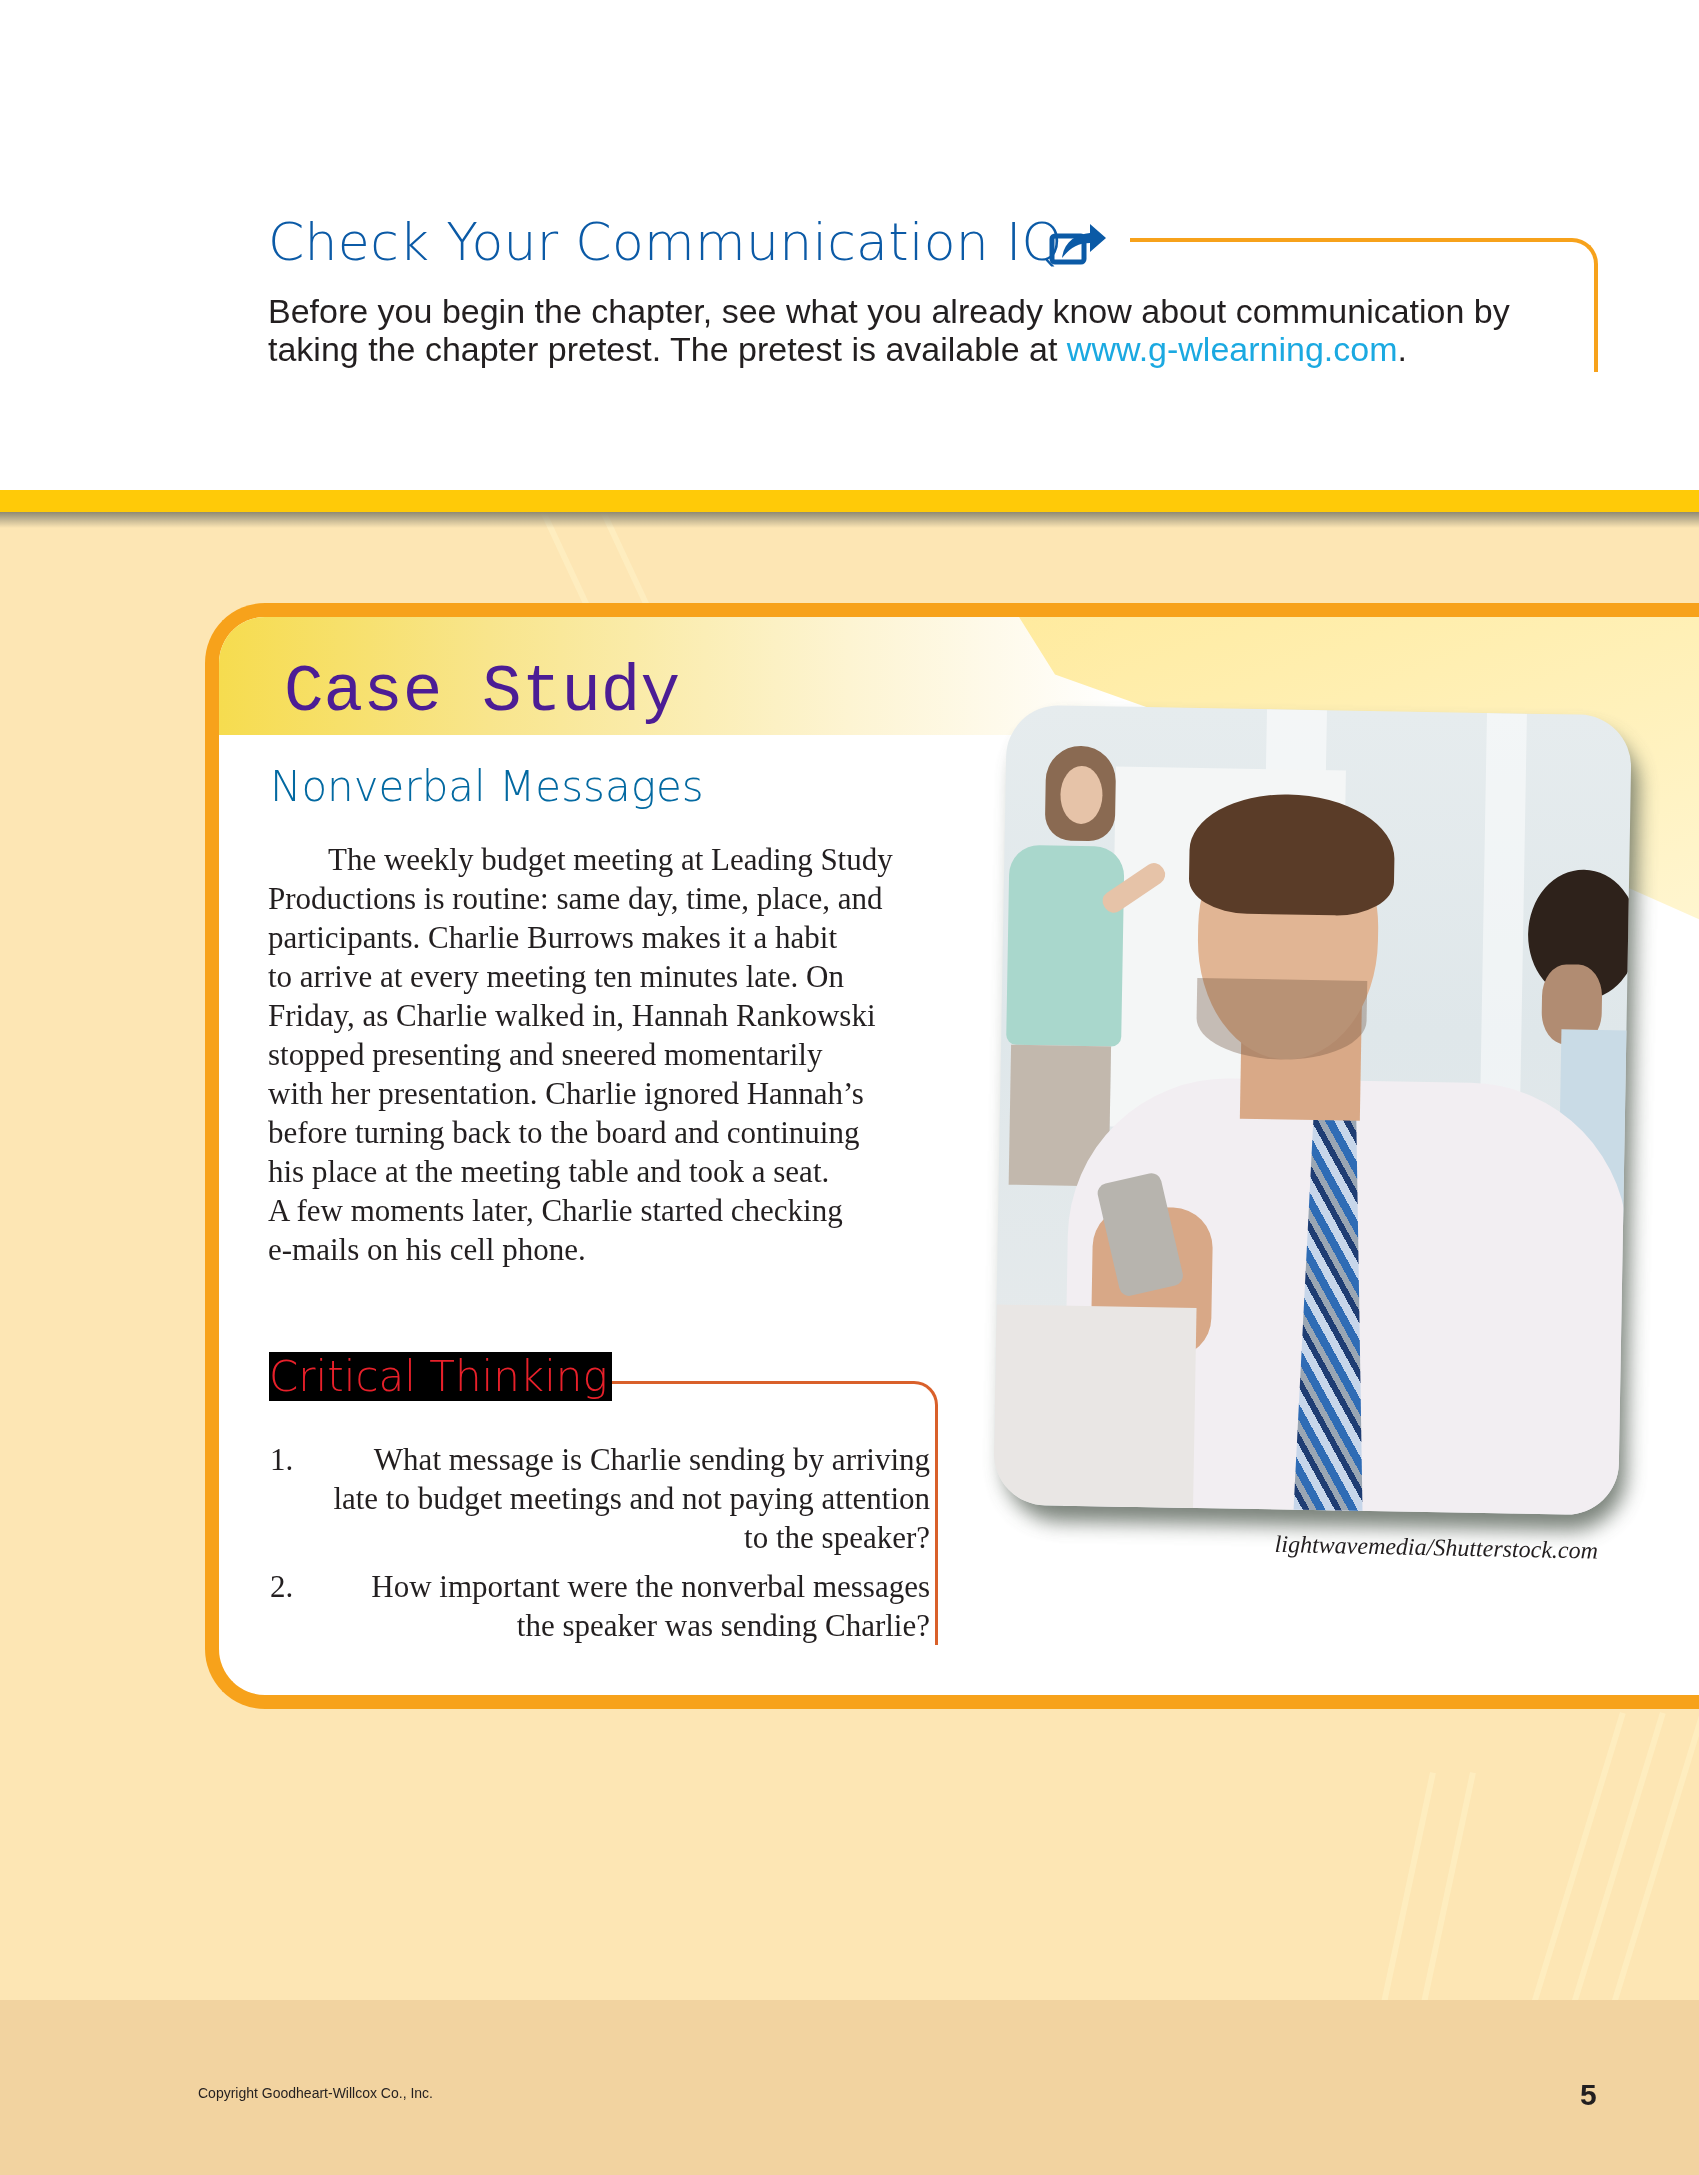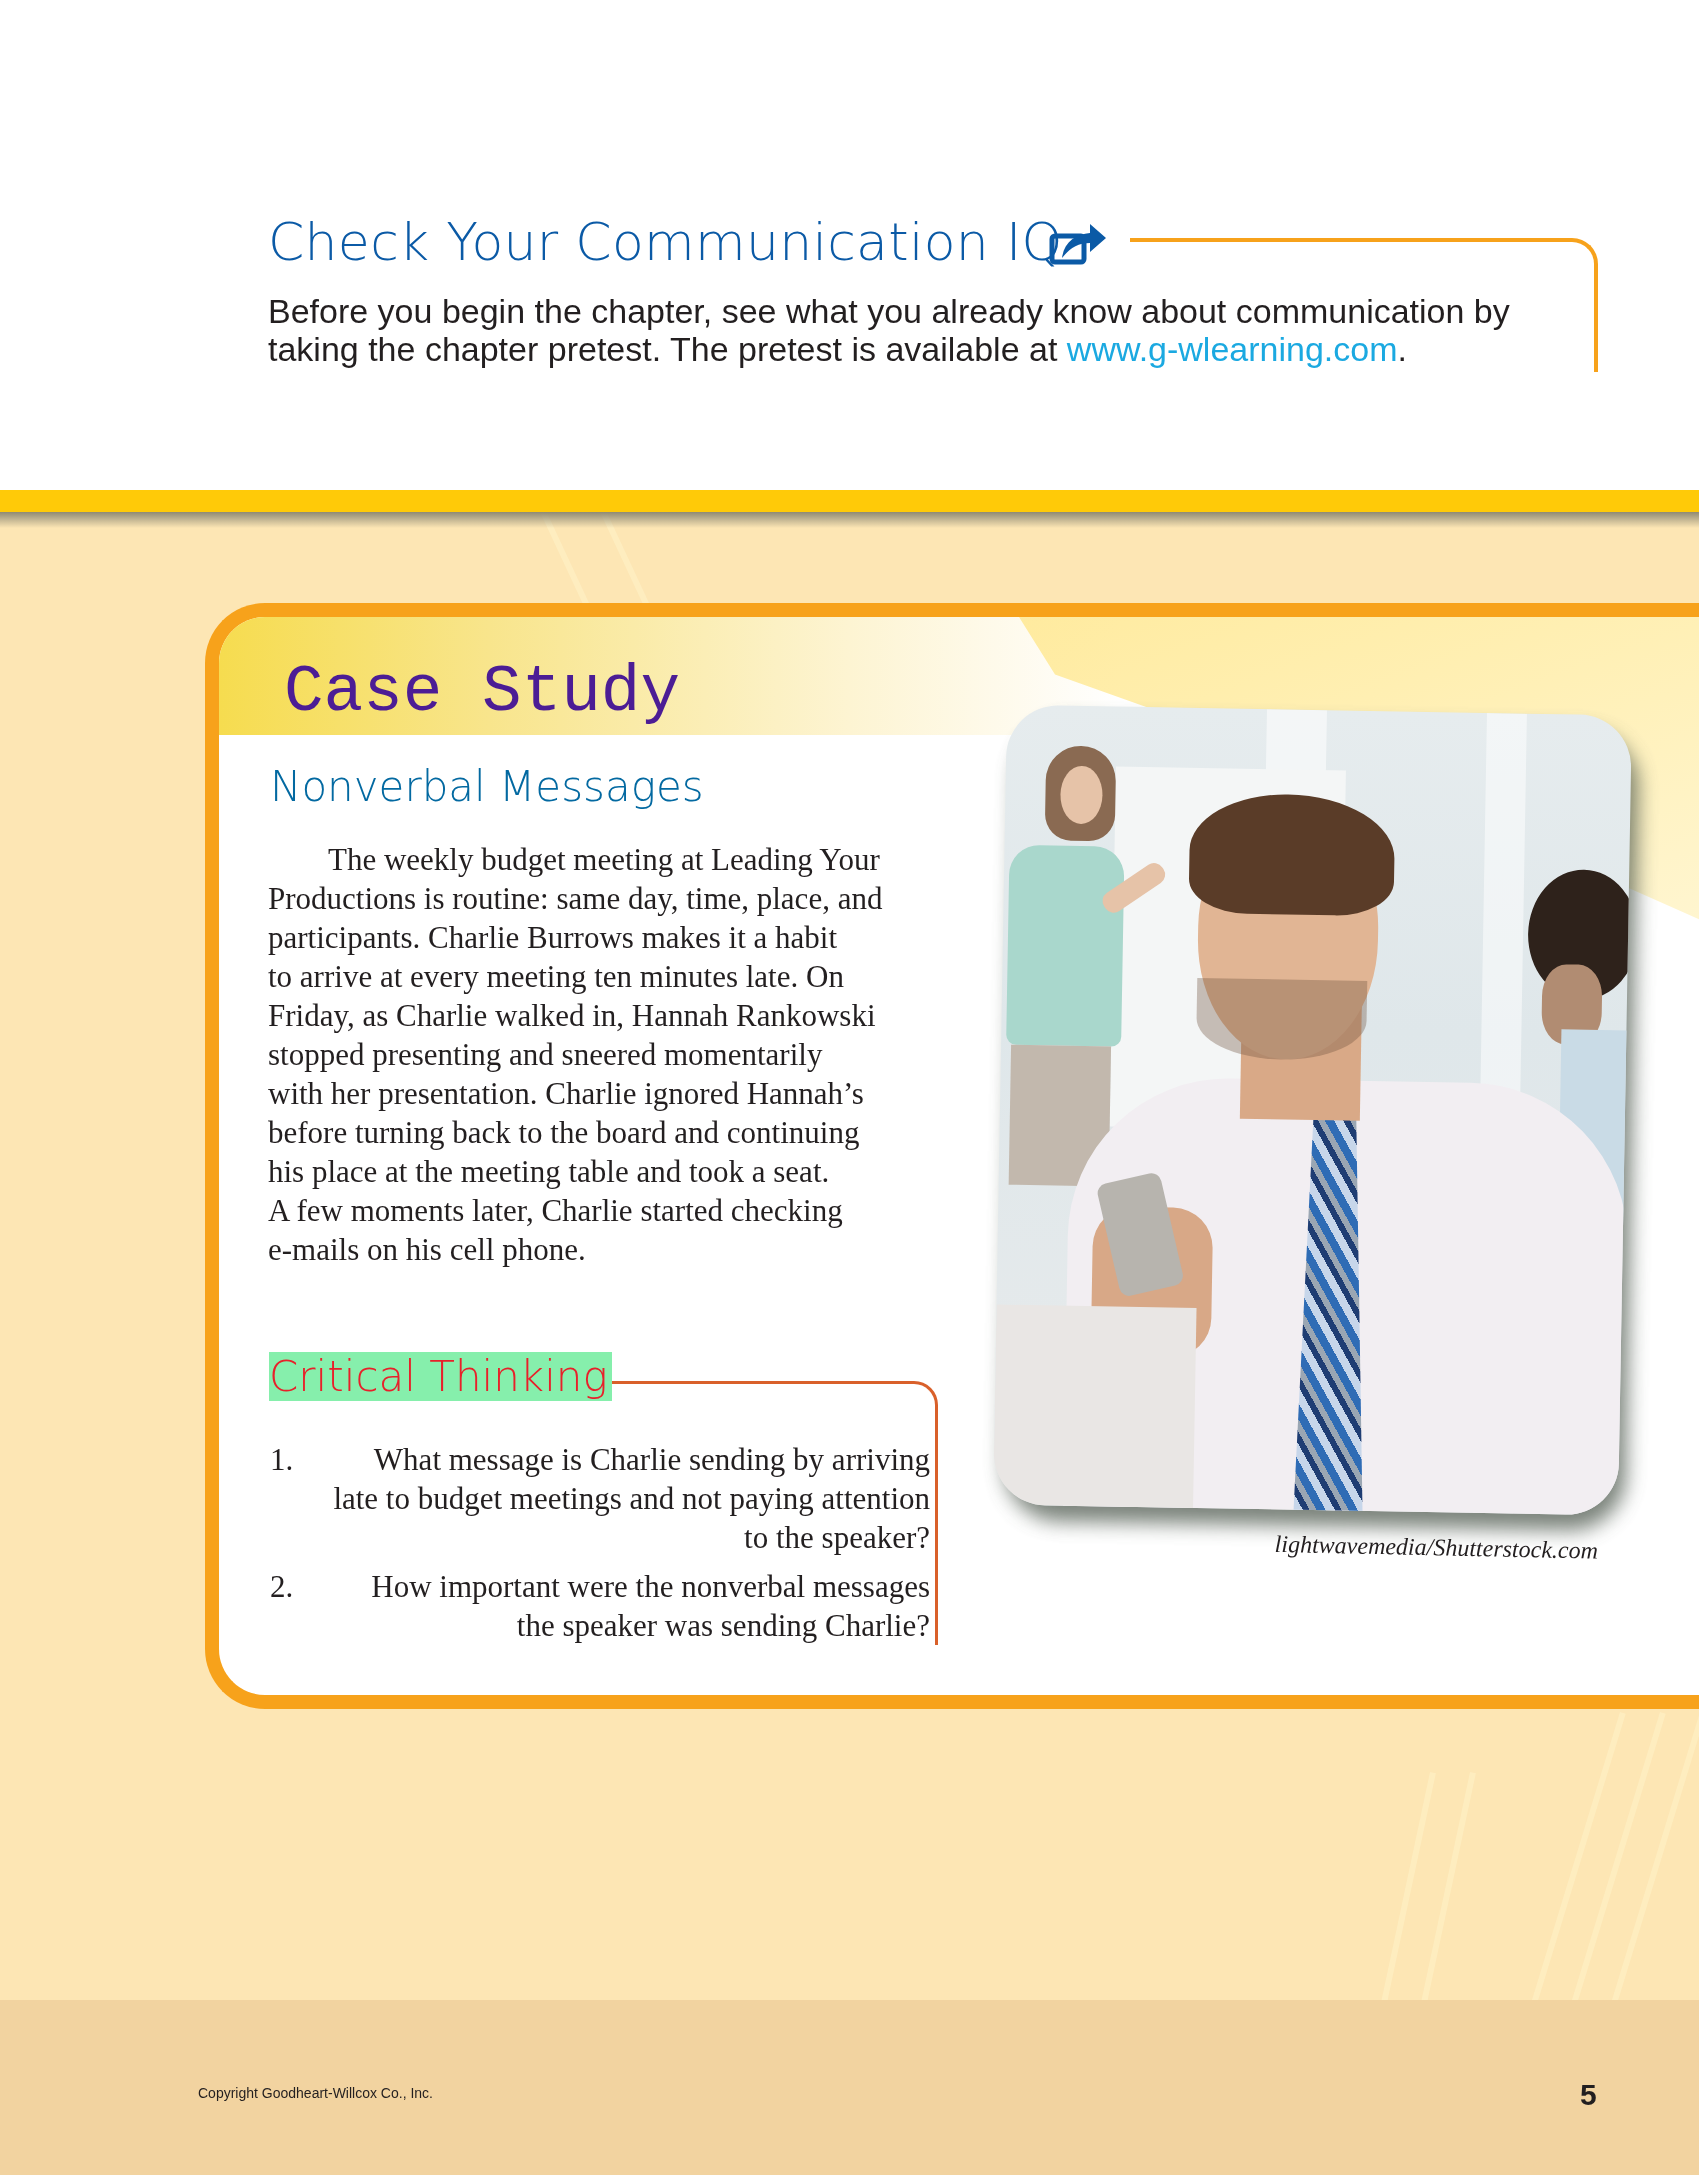--- a/index.html
+++ b/index.html
@@ -23,21 +23,21 @@
   
   #card { left:205px; top:603px; width:1520px; height:1106px; border:14px solid #f7a21b; border-right:none; border-radius:60px 0 0 60px; box-sizing:border-box; background:#ffffff; overflow:hidden; }
   #card-header-grad { left:0; top:0; width:900px; height:118px; background:linear-gradient(90deg,#f6dc4f 0%, #f8e58c 30%, #fdf4d2 70%, #ffffff 100%); }
   #card-swoosh { left:800px; top:0; width:720px; height:320px; background:linear-gradient(160deg, rgba(255,233,150,0.9), rgba(255,240,180,0.6)); clip-path:polygon(0 0, 100% 0, 100% 100%, 60% 60%, 20% 30%, 5% 18%); }
   #case-title { left:284px; top:655px; font-size:66px; color:#4c1d95; font-family:Liberation Mono, monospace; font-weight:300; white-space:nowrap; }
   #case-subtitle { left:270px; top:762px; font-size:42px; color:#0369a1; font-family:"DejaVu Sans", sans-serif; font-weight:300; white-space:nowrap; }
   #case-para { left:268px; top:840px; width:680px; font-family:"Liberation Serif", serif; font-size:31px; line-height:39px; color:#231f20; }
   #case-para p { margin:0; white-space:nowrap; }
   #case-para p.first { text-indent:60px; }
 
-  #ct-title { left:269px; top:1352px; font-size:42px; color:#e8202a; font-family:"DejaVu Sans", sans-serif; font-weight:300; white-space:nowrap; background:#86efac; padding-right:4px; z-index:2; }
+  #ct-title { left:269px; top:1352px; font-size:42px; color:#e8202a; font-family:"DejaVu Sans", sans-serif; font-weight:300; white-space:nowrap; background:#000000; padding-right:4px; z-index:2; }
   #ct-bracket { left:560px; top:1381px; width:378px; height:264px; border-top:3px solid #d9602a; border-right:3px solid #d9602a; border-top-right-radius:24px; box-sizing:border-box; z-index:1; }
   #ct-list { left:270px; top:1440px; width:660px; font-family:"Liberation Serif", serif; font-size:31px; line-height:39px; color:#231f20; z-index:2; }
   .ct-item { display:flex; margin-bottom:10px; }
   .ct-num { width:58px; flex:none; }
   .ct-text { flex:1;text-align:right; }
 
   
   #photo-shadow { left:1010px; top:726px; width:622px; height:800px; border-radius:56px; background:#4f5a4f; filter:blur(10px); opacity:0.75; transform:rotate(1deg); }
   #photo { left:1000px; top:710px; width:625px; height:800px; border-radius:52px; overflow:hidden; transform:rotate(1deg);
     background:linear-gradient(180deg,#e6ecee 0%, #dfe7ea 40%, #e8ebec 100%); }
@@ -78,21 +78,21 @@
 
 <div class="abs" id="card">
   <div class="abs" id="card-header-grad"></div>
   <div class="abs" id="card-swoosh"></div>
 </div>
 
 <div class="abs" id="case-title">Case Study</div>
 <div class="abs" id="case-subtitle">Nonverbal Messages</div>
 
 <div class="abs" id="case-para">
-  <p class="first">The weekly budget meeting at Leading Your</p>
+  <p class="first">The weekly budget meeting at Leading Study</p>
   <p>Productions is routine: same day, time, place, and</p>
   <p>participants. Charlie Burrows makes it a habit</p>
   <p>to arrive at every meeting ten minutes late. On</p>
   <p>Friday, as Charlie walked in, Hannah Rankowski</p>
   <p>stopped presenting and sneered momentarily</p>
   <p>with her presentation. Charlie ignored Hannah’s</p>
   <p>before turning back to the board and continuing</p>
   <p>his place at the meeting table and took a seat.</p>
   <p>A few moments later, Charlie started checking</p>
   <p>e-mails on his cell phone.</p>

